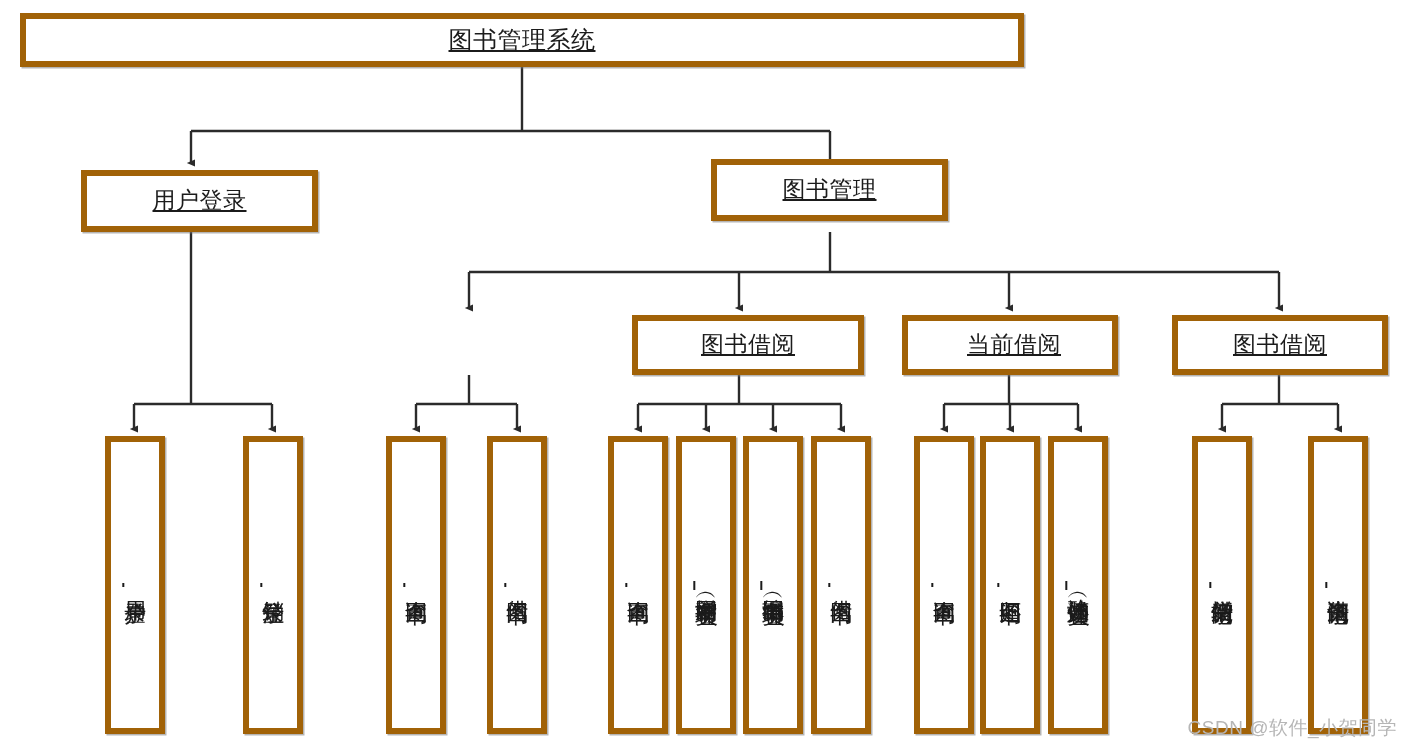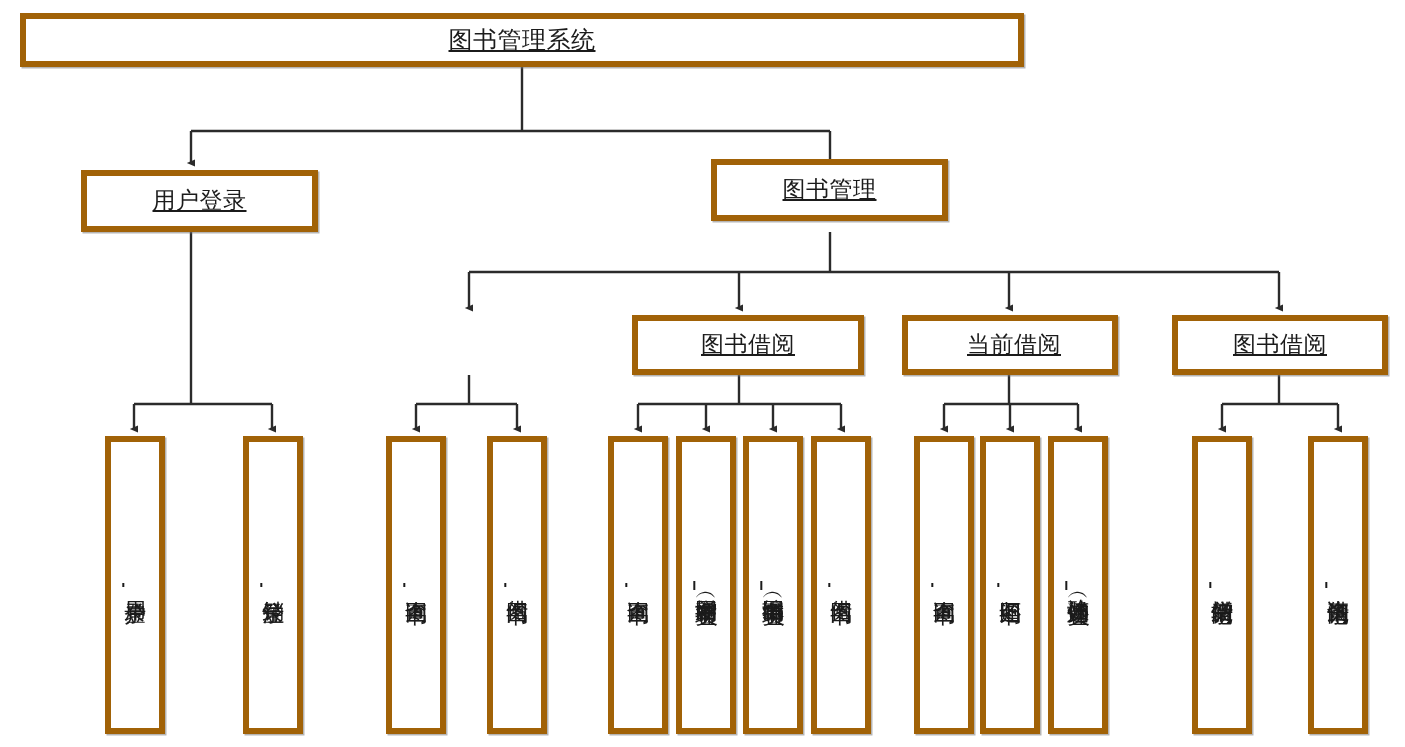--- a/index.html
+++ b/index.html
@@ -175,14 +175,15 @@
     <span class="vtext">确认归还（管理员）</span>
   </div>
 
   <div class="node vert" style="left:1192px; top:436px; width:60px; height:298px;">
     <span class="vtext">新增借阅记录</span>
   </div>
   <div class="node vert" style="left:1308px; top:436px; width:60px; height:298px;">
     <span class="vtext">查询借阅记录</span>
   </div>
 
+  <div class="watermark">CSDN @软件_小贺同学</div>
 
 </div>
 
 </body></html>

